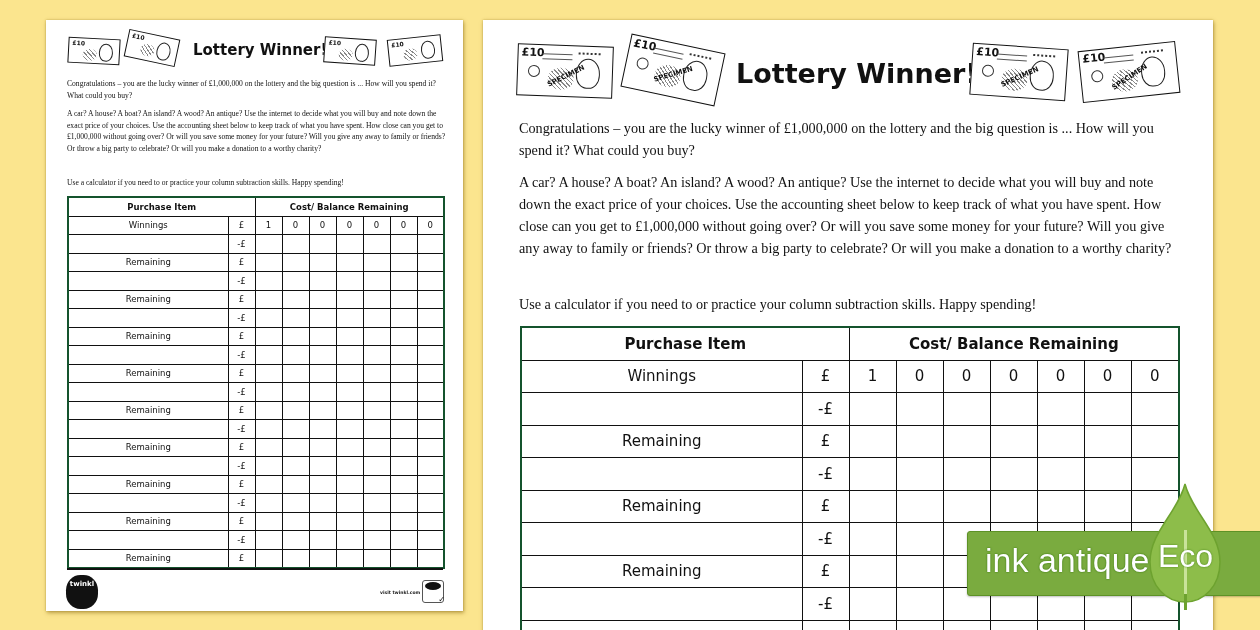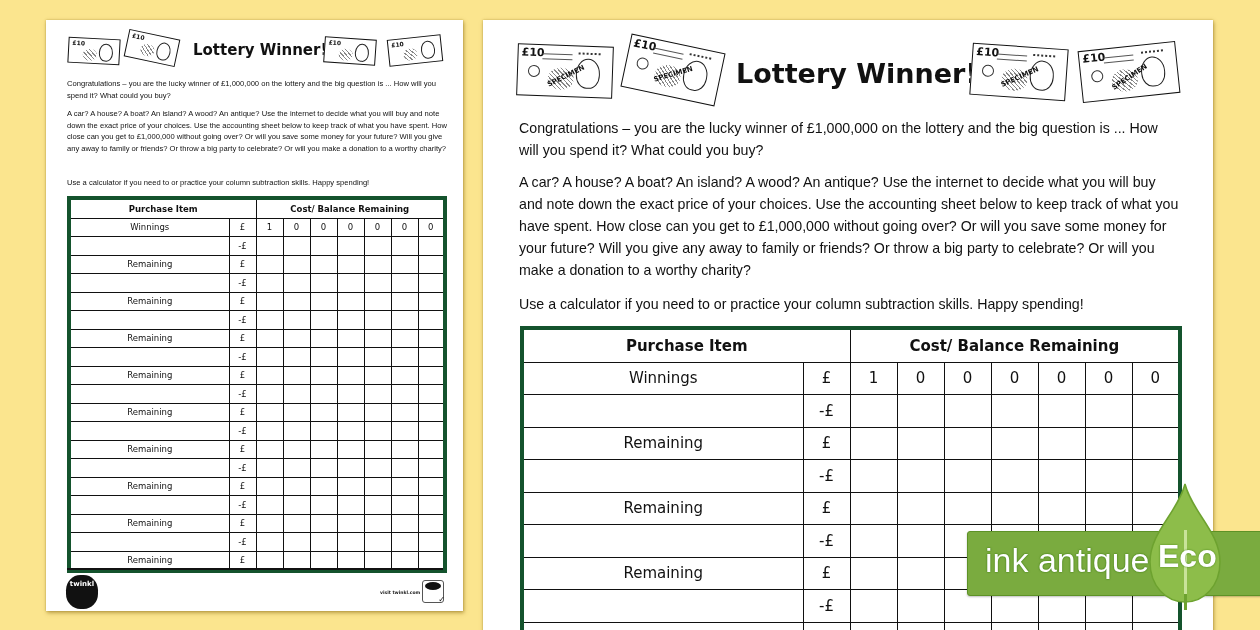--- a/index.html
+++ b/index.html
@@ -32,29 +32,29 @@
     .note .seal { position: absolute; border-radius: 50%; border: 1px solid #333; }
     .note .hatch {
       position: absolute; border-radius: 50%;
       background: repeating-linear-gradient(45deg, #888 0 1px, #fff 1px 3px);
     }
 
     .title {
       position: absolute; font-family: "DejaVu Sans", sans-serif; font-weight: bold; color: #111;
       white-space: nowrap;
     }
-    .para { position: absolute; font-family: Liberation Sans, sans-serif; color: #111; }
+    .para { position: absolute; font-family: Liberation Serif, serif; color: #111; }
 
     table.sheet { position: absolute; border-collapse: collapse; table-layout: fixed; }
     table.sheet td {
       border: 1px solid #111; text-align: center; padding: 0; overflow: hidden; white-space: nowrap;
       font-family: "DejaVu Sans", sans-serif; color: #111;
     }
     table.sheet td.hdr { font-weight: bold; }
-    table.sheet { border: 4px solid #14532d; }
+    table.sheet { border: 2px solid #14532d; }
 
     
     #table-left { left: 21px; top: 176px; width: 376px; }
     #table-left td { height: 17.5px; font-size: 8.5px; }
     #table-left td.hdr { font-size: 8.5px; }
     
     #table-right { left: 37px; top: 306px; width: 658px; }
     #table-right td { height: 31.5px; font-size: 15px; }
     #table-right td.hdr { font-size: 15px; }
 
@@ -79,21 +79,21 @@
     #eco-text {
       position: absolute; left: 17px; top: 9px; font-family: "Liberation Sans", sans-serif;
       font-size: 34px; color: #fff; letter-spacing: 0px;
       text-shadow: 0 0 2px #3f7d12, 0 0 1px #3f7d12;
     }
     #eco-drop {
       position: absolute; left: 1146px; top: 482px; width: 78px; height: 130px;
     }
     #eco-label {
       position: absolute; left: 1158px; top: 538px; font-family: "Liberation Sans", sans-serif;
-      font-weight: bold; font-size: 32px; color: #fff;
+      font-weight: normal; font-size: 32px; color: #fff;
       text-shadow: 0 0 2px #3f7d12;
     }
   </style>
 </head>
 <body>
 
 <div class="page" id="page-left">
 
   <div class="note" style="left:22px;top:18px;width:52px;height:26px;transform:rotate(3deg);">
     <span class="val" style="font-size:6px;">£10</span>

